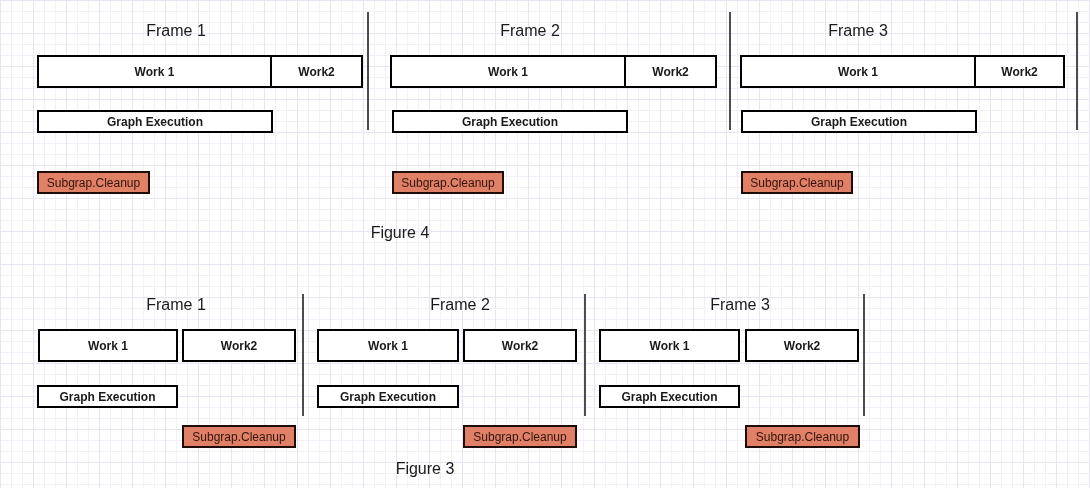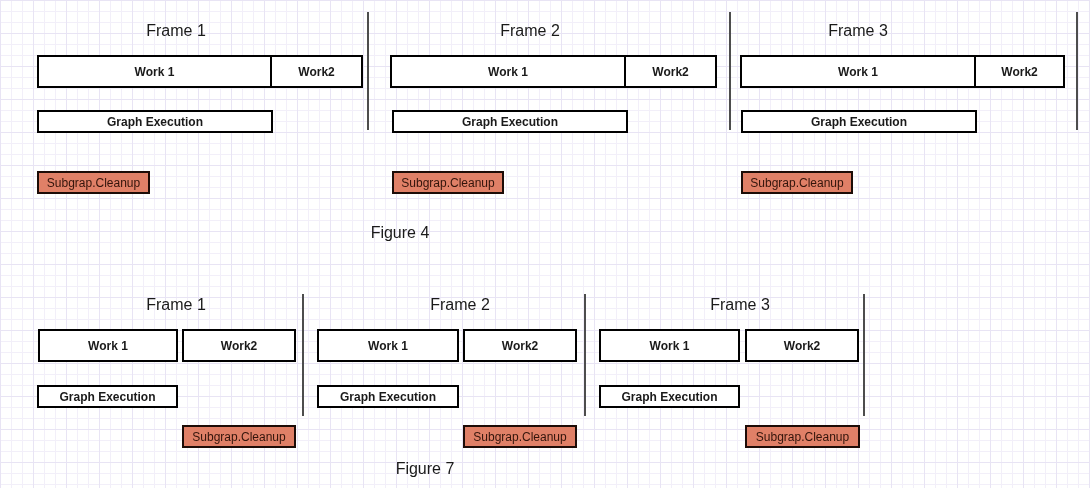--- a/index.html
+++ b/index.html
@@ -111,15 +111,15 @@
 
   <div class="box work-b" style="left:599px; width:141px">Work 1</div>
   <div class="box work-b" style="left:745px; width:114px">Work2</div>
   <div class="box exec-b" style="left:599px; width:141px">Graph Execution</div>
   <div class="box clean-b cleanup" style="left:745px; width:115px">Subgrap.Cleanup</div>
 
   <div class="divider div-bot" style="left:302px"></div>
   <div class="divider div-bot" style="left:584px"></div>
   <div class="divider div-bot" style="left:863px"></div>
 
-  <div class="flabel" style="left:365px; top:460px">Figure 7</div>
+  <div class="flabel" style="left:365px; top:460px">Figure 3</div>
 
 </div>
 
 </body></html>

